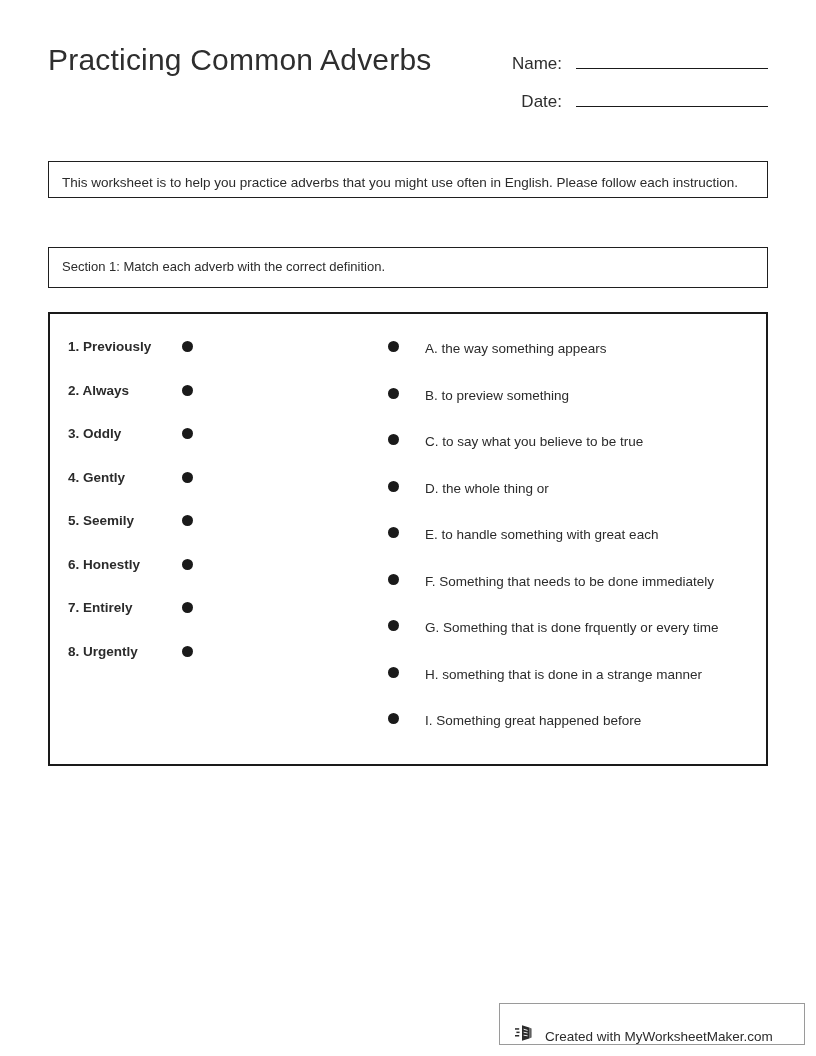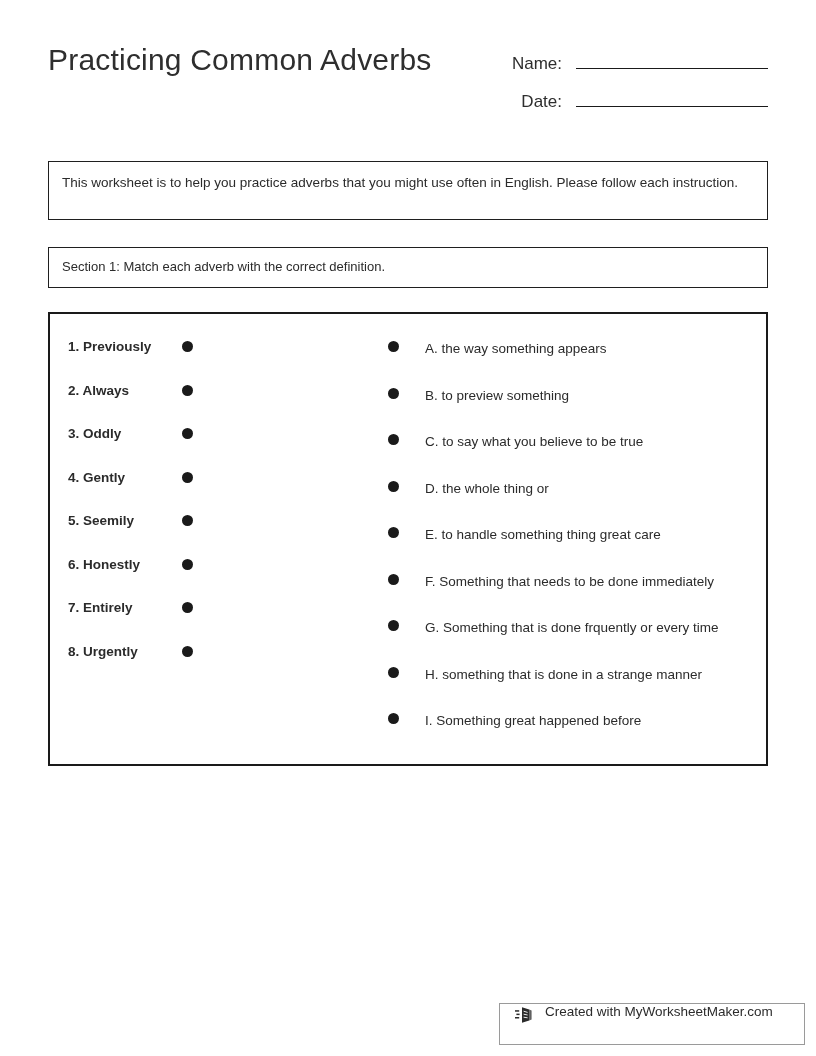--- a/index.html
+++ b/index.html
@@ -70,21 +70,21 @@
   }
 
   
   .intro-box {
     position: absolute;
     left: 48px;
     top: 161px;
     width: 720px;
     box-sizing: border-box;
     border: 1.5px solid #1f1f1f;
-    padding: 11px 13px 26px 13px;
+    padding: 11px 13px 4px 13px;
     font-size: 13.5px;
     line-height: 20px;
     color: #2b2b2b;
   }
 
   .section-box {
     position: absolute;
     left: 48px;
     top: 247px;
     width: 720px;
@@ -169,21 +169,21 @@
   .footer-badge {
     position: absolute;
     left: 499px;
     top: 1003px;
     width: 306px;
     height: 42px;
     box-sizing: border-box;
     border: 1px solid #9a9a9a;
     background: #ffffff;
     display: flex;
-    align-items: flex-start;
+    align-items: flex-end;
     padding-left: 14px;
   }
   .footer-logo {
     width: 22px;
     height: 22px;
     margin-right: 9px;
     flex: 0 0 auto;
   }
   .footer-text {
     font-size: 13.5px;
@@ -268,21 +268,21 @@
       <div class="rrow">
         <span class="dot"></span>
         <span class="rrow-text">C. to say what you believe to be true</span>
       </div>
       <div class="rrow">
         <span class="dot"></span>
         <span class="rrow-text">D. the whole thing or</span>
       </div>
       <div class="rrow">
         <span class="dot"></span>
-        <span class="rrow-text">E. to handle something thing great care</span>
+        <span class="rrow-text">E. to handle something with great each</span>
       </div>
       <div class="rrow">
         <span class="dot"></span>
         <span class="rrow-text">F. Something that needs to be done immediately</span>
       </div>
       <div class="rrow">
         <span class="dot"></span>
         <span class="rrow-text">G. Something that is done frquently or every time</span>
       </div>
       <div class="rrow">

